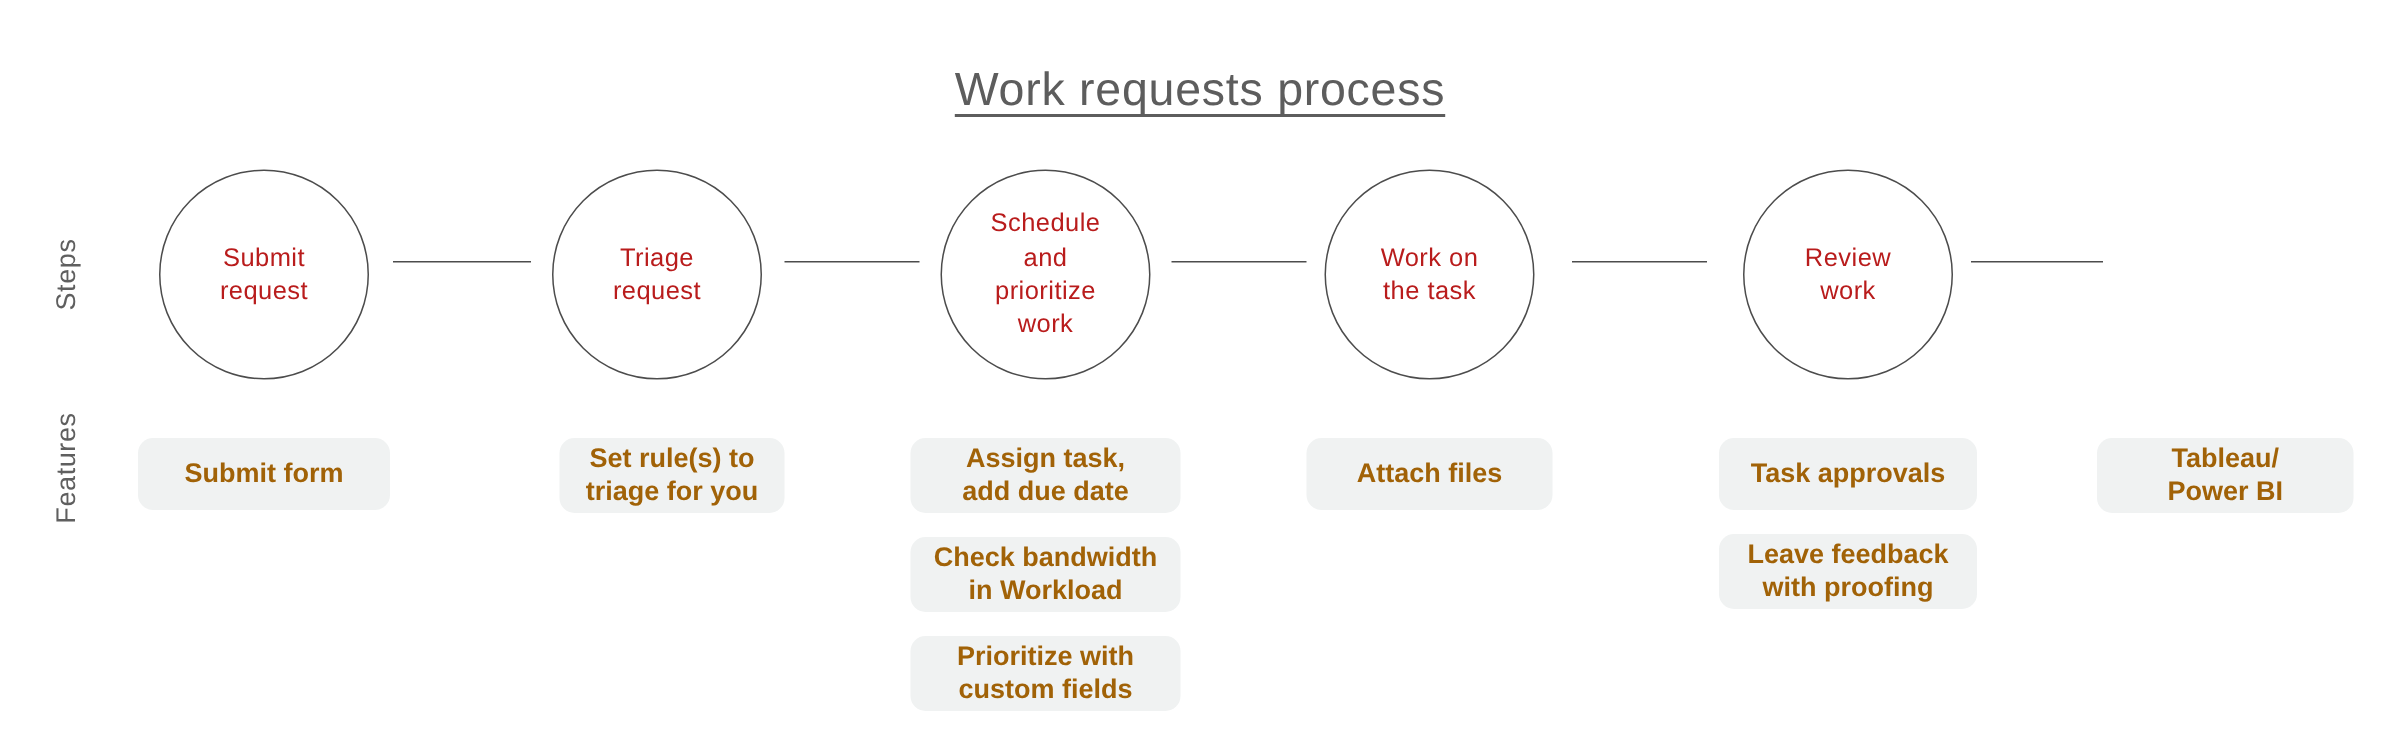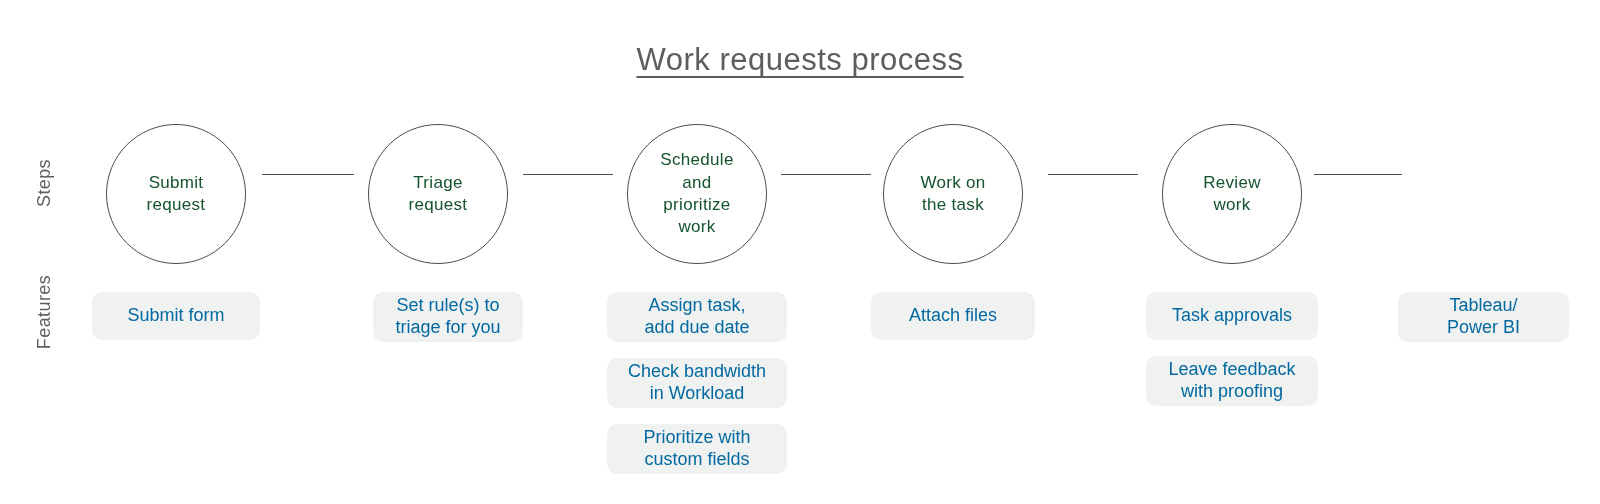--- a/index.html
+++ b/index.html
@@ -41,31 +41,31 @@
     font-size: 18px;
     color: #5f5f5f;
     letter-spacing: 0.4px;
   }
   .side-label.steps    { left: -26px; top: 172px; }
   .side-label.features { left: -26px; top: 301px; }
 
   
   .circle {
     position: absolute;
-    top: 124px;
+    top: 113px;
     width: 140px;
     height: 140px;
     border: 1.5px solid #4c4c4c;
     border-radius: 50%;
     background: #ffffff;
     display: flex;
     align-items: center;
     justify-content: center;
     text-align: center;
-    color: #14532d;
+    color: #b91c1c;
     font-size: 17px;
     line-height: 1.32;
     letter-spacing: 0.3px;
     white-space: pre-line;
   }
   .circle.c1 { left: 106px; }
   .circle.c2 { left: 368px; }
   .circle.c3 { left: 627px; }
   .circle.c4 { left: 883px; }
   .circle.c5 { left: 1162px; text-align: center; }
@@ -101,23 +101,23 @@
   .stack.s6 { left: 1398px; width: 171px; }
 
   .feature {
     background: #f0f2f2;
     border-radius: 10px;
     min-height: 48px;
     display: flex;
     align-items: center;
     justify-content: center;
     text-align: center;
-    font-weight: 400;
+    font-weight: 700;
     font-size: 18px;
-    color: #0369a1;
+    color: #a16207;
     line-height: 1.22;
     white-space: pre-line;
     padding: 3px 6px;
   }
 </style>
 </head>
 <body>
 
 <div class="canvas">
 

